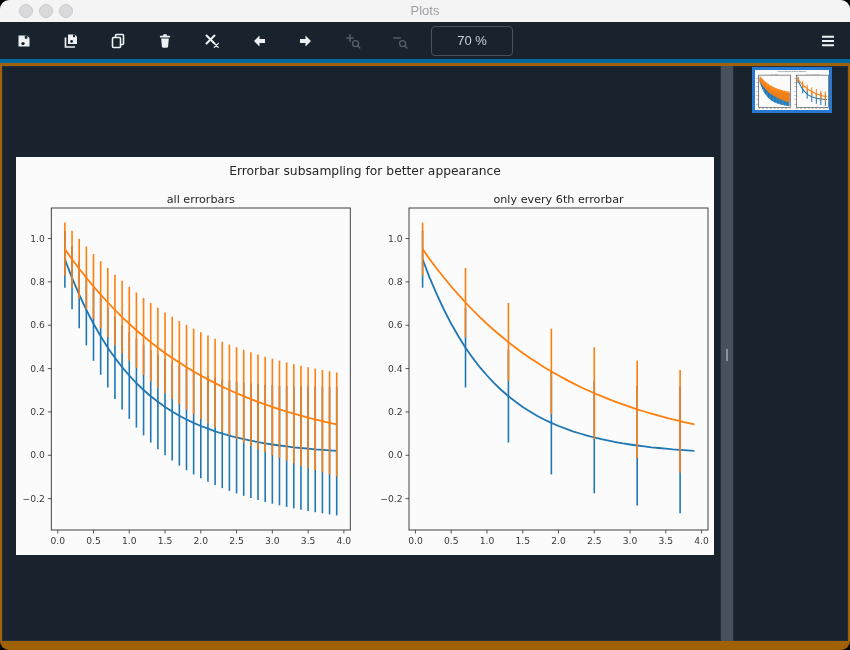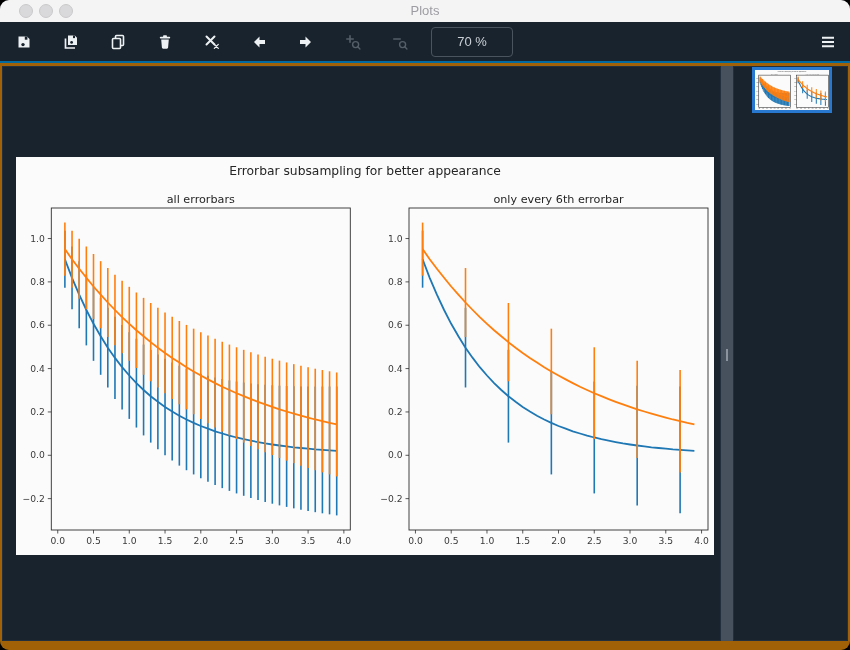--- a/index.html
+++ b/index.html
@@ -8,21 +8,21 @@
 
   
   .titlebar{position:absolute;left:0;top:0;width:100%;height:22px;background:#f5f4f5;}
   .traffic{position:absolute;left:19px;top:4px;display:flex;gap:6px;}
   .tl{width:14px;height:14px;border-radius:50%;background:#d9d8da;border:1px solid #cac9cb;box-sizing:border-box;}
   .win-title{position:absolute;left:0;right:0;top:0;height:22px;line-height:22px;text-align:center;
              color:#9d9ca2;font-size:13px;}
 
   
   .toolbar{position:absolute;left:0;top:22px;width:100%;height:41px;background:#19232d;
-           border-bottom:2px solid #0369a1;display:flex;align-items:center;padding:0 6px 0 8px;
+           border-bottom:4px solid #0369a1;display:flex;align-items:center;padding:0 6px 0 8px;
            box-sizing:border-box;gap:15px;}
   .tb-btn{width:32px;height:32px;display:flex;align-items:center;justify-content:center;
           background:transparent;border:none;padding:0;color:#eef1f3;flex:0 0 auto;}
   .tb-btn.disabled{color:#545f6a;}
   .tb-btn svg{display:block;}
   .zoom-field{width:76px;height:26px;background:transparent;border:1px solid #49545f;border-radius:4px;
               color:#c9cfd5;font-size:13px;text-align:center;font-family:"Liberation Sans",sans-serif;
               flex:0 0 auto;outline:none;}
   .tb-spacer{flex:1 1 auto;}
 

